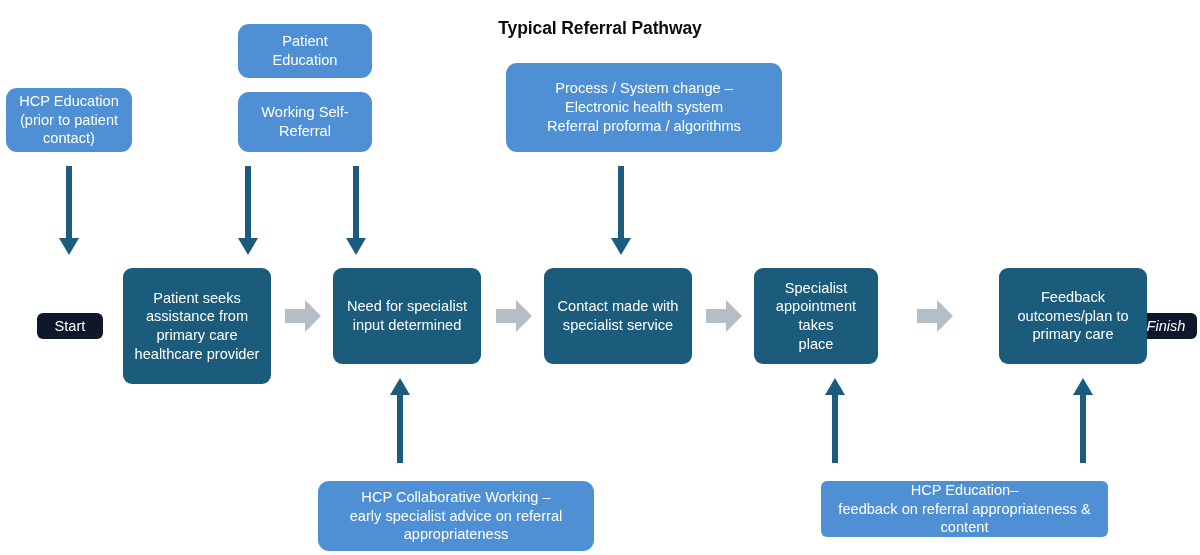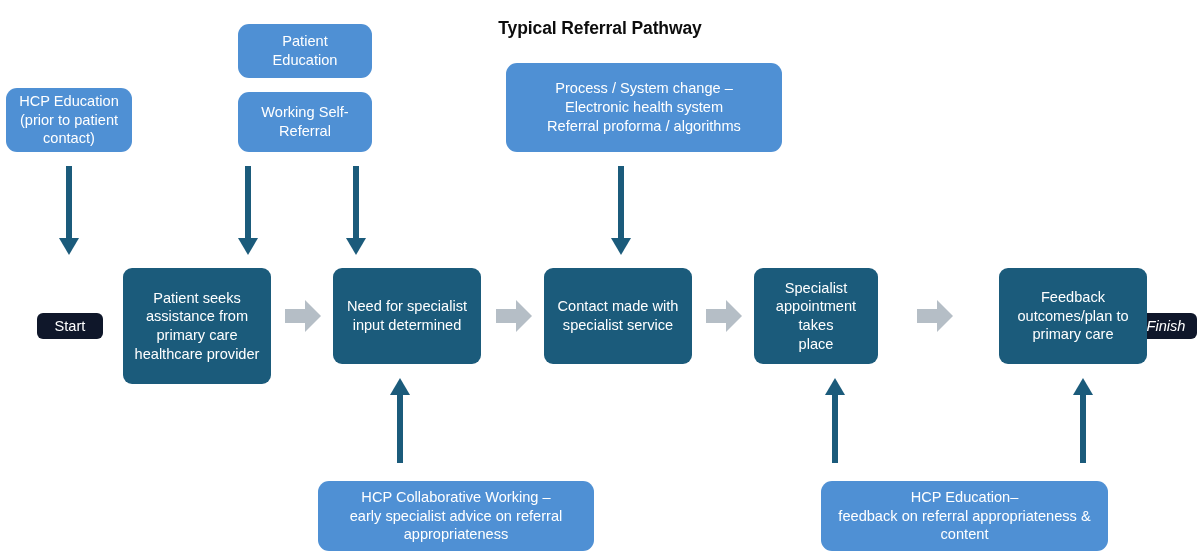--- a/index.html
+++ b/index.html
@@ -176,17 +176,17 @@
 
   <div class="varrow up" style="left:1083px; top:378px;">
     <div class="head" style="top:0;"></div>
     <div class="shaft" style="top:17px; height:68px;"></div>
   </div>
 
   <div class="node light" style="left:270px; top:481px; width:276px; height:70px;margin-left:48px;">HCP Collaborative Working –
 early specialist advice on referral
 appropriateness</div>
 
-  <div class="node light" style="left:821px; top:481px; width:287px; height:70px;">HCP Education–
+  <div class="node light" style="left:821px; top:481px; width:287px; height:56px;border-radius:6px;">HCP Education–
 feedback on referral appropriateness &amp;
 content</div>
 
 </div>
 
 </body></html>

